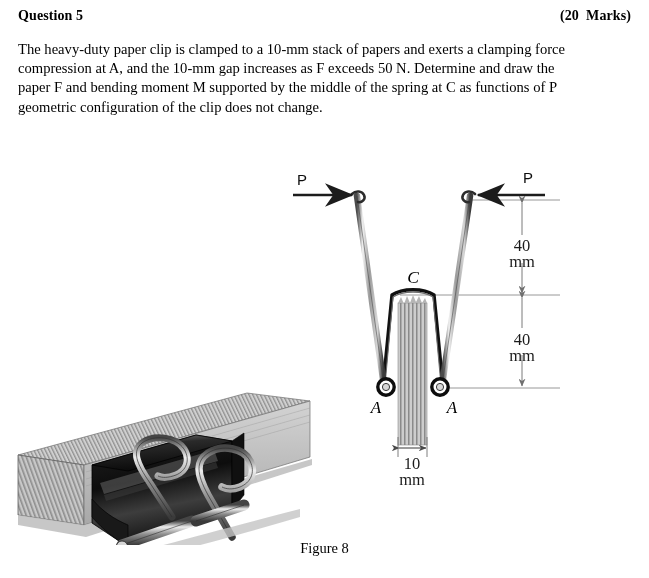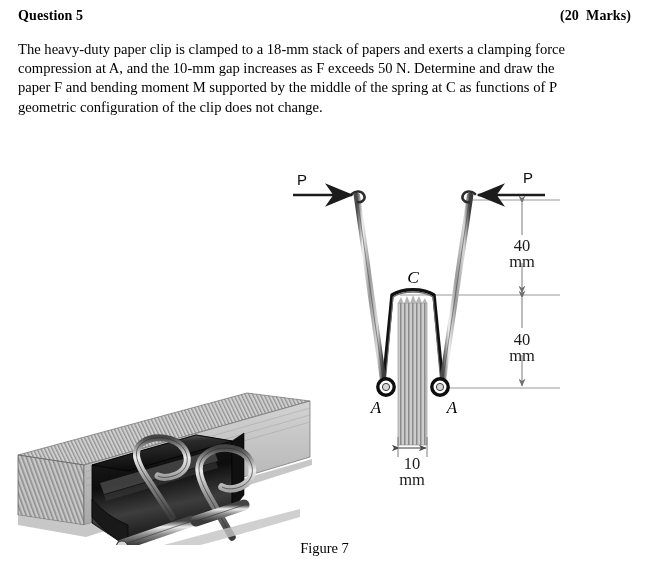--- a/index.html
+++ b/index.html
@@ -65,21 +65,21 @@
 </style>
 </head>
 <body>
 
 <div class="qheader">
   <span>Question 5</span>
   <span class="marks">(20  Marks)</span>
 </div>
 
 <div class="qbody">
-  <span class="ln">The heavy-duty paper clip is clamped to a 18-mm stack of papers and exerts a clamping force</span>
+  <span class="ln">The heavy-duty paper clip is clamped to a 10-mm stack of papers and exerts a clamping force</span>
   <span class="ln">compression at A, and the 10-mm gap increases as F exceeds 50 N. Determine and draw the</span>
   <span class="ln">paper F and bending moment M supported by the middle of the spring at C as functions of P</span>
   <span class="ln">geometric configuration of the clip does not change.</span>
 </div>
 
 <div class="figure-area">
   <div class="svg-wrap">
   <svg width="649" height="380" viewBox="0 0 649 380" xmlns="http://www.w3.org/2000/svg">
     <defs>
       <linearGradient id="wireGrad" x1="0" y1="0" x2="1" y2="0">
@@ -283,13 +283,13 @@
         <line x1="427" y1="272" x2="427" y2="292" stroke="#6f6f6f" stroke-width="0.9"></line>
         <line x1="399" y1="283" x2="426" y2="283" stroke="#4a4a4a" stroke-width="1.1" marker-start="url(#dimArrS)" marker-end="url(#dimArrS)"></line>
         <text x="412" y="304" text-anchor="middle" font-family="'Liberation Serif', serif" font-size="16.5" fill="#1a1a1a">10</text>
         <text x="412" y="320" text-anchor="middle" font-family="'Liberation Serif', serif" font-size="16.5" fill="#1a1a1a">mm</text>
       </g>
     </g>
   </svg>
   </div>
 </div>
 
-<div class="figcaption">Figure 7</div>
+<div class="figcaption">Figure 8</div>
 
 </body></html>

